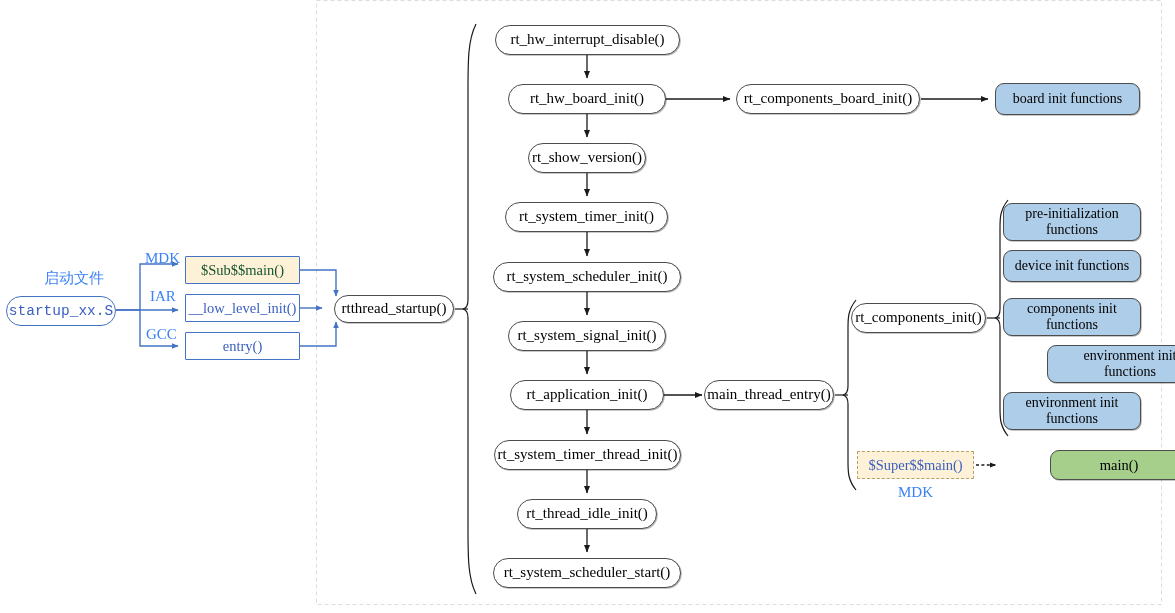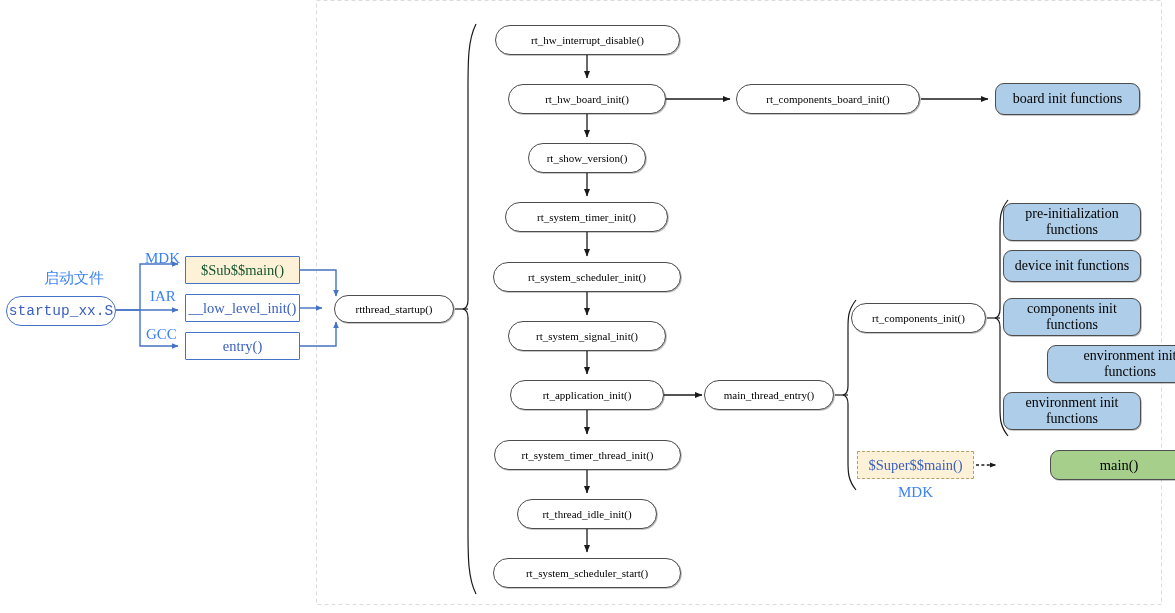--- a/index.html
+++ b/index.html
@@ -17,21 +17,21 @@
     box-sizing:border-box;
     line-height:1.15;
     white-space:pre-line;
   }
   
   .fn{
     border:1.2px solid #4d4d4d;
     border-radius:999px;
     background:#ffffff;
     color:#000000;
-    font-size:11px;
+    font-size:15px;
     box-shadow:0.8px 0.8px 0px rgba(120,120,120,.55);
   }
   
   .blue{
     background:#aecde8;
     border:1.2px solid #4d4d4d;
     border-radius:9px;
     color:#000000;
     font-size:14px;
     box-shadow:0.8px 0.8px 0px rgba(120,120,120,.55);

